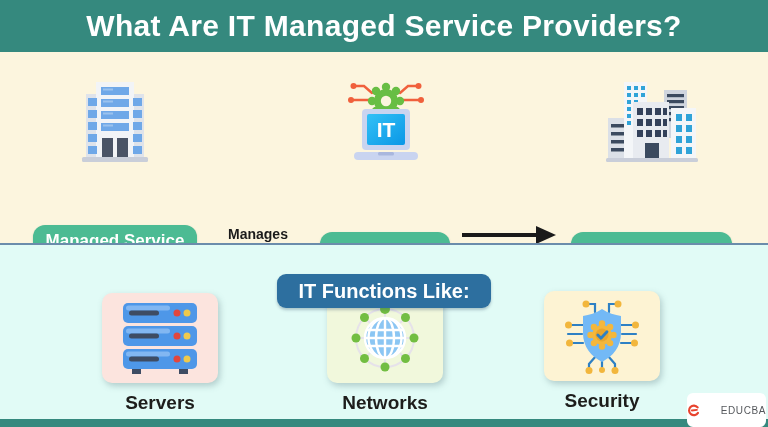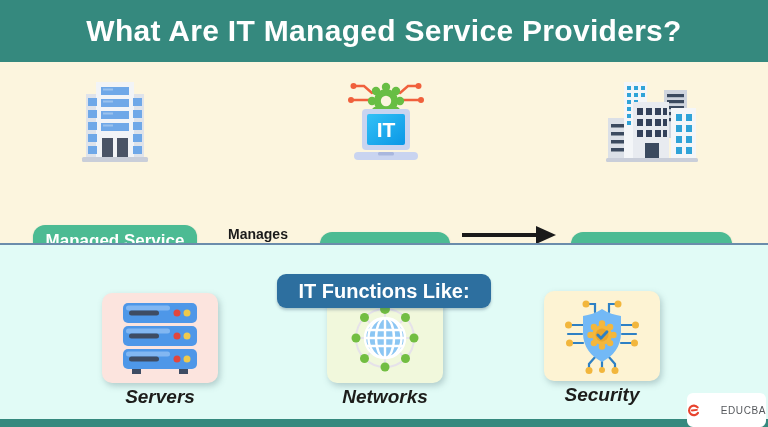--- a/index.html
+++ b/index.html
@@ -7,21 +7,21 @@
   body {
     font-family: "Liberation Sans", sans-serif;
     overflow: hidden;
     position: relative;
     background: #FCF5DE;
   }
   .stage { position: absolute; inset: 0; width: 768px; height: 427px; }
 
   
   .header {
-    position: absolute; left: 0; top: 0; width: 768px; height: 62px;
+    position: absolute; left: 0; top: 0; width: 768px; height: 52px;
     background: #35897E; display: flex; align-items: center; justify-content: center;
   }
   .header h1 {
     color: #ffffff; font-size: 30px; font-weight: bold; letter-spacing: 0.3px;
   }
 
   
   .top-section {
     position: absolute; left: 0; top: 62px; width: 768px; height: 183px;
     background: #FCF5DE;
@@ -74,21 +74,21 @@
   .func-col-security { left: 544px; top: 291px; }
   .tile {
     width: 116px; height: 90px; border-radius: 10px;
     display: flex; align-items: center; justify-content: center;
     box-shadow: 2px 3px 6px rgba(90,120,125,0.35);
   }
   .tile-servers  { background: #FCE4DE; }
   .tile-networks { background: #F1F8DC; }
   .tile-security { background: #FDF3D3; }
   .func-label {
-    display: block; margin-top: 3px; color: #1D1D1B; font-weight: bold; font-size: 19px; font-style: italic;
+    display: block; margin-top: 9px; color: #1D1D1B; font-weight: bold; font-size: 19px;
   }
 
   
   .logo-box {
     position: absolute; left: 687px; top: 393px; width: 79px; height: 34px;
     background: #ffffff; border-radius: 6px; z-index: 6;
     display: flex; align-items: center; justify-content: center; gap: 20px;
   }
   .logo-text { color: #55585C; font-size: 10px; letter-spacing: 0.6px; }
 </style>

